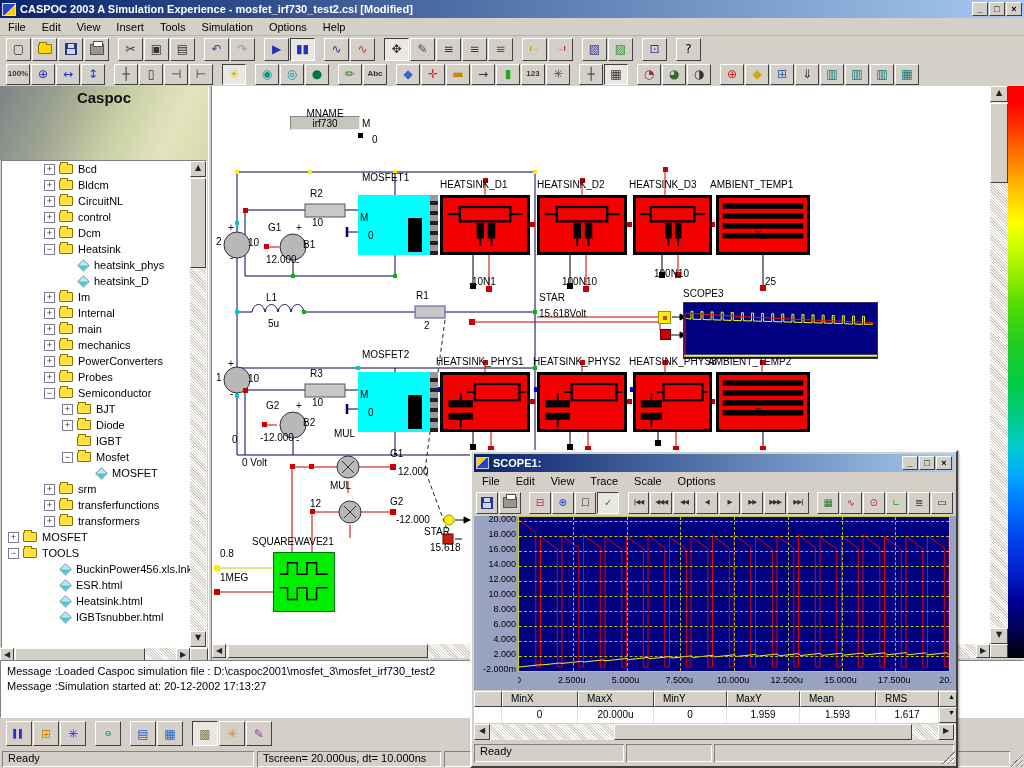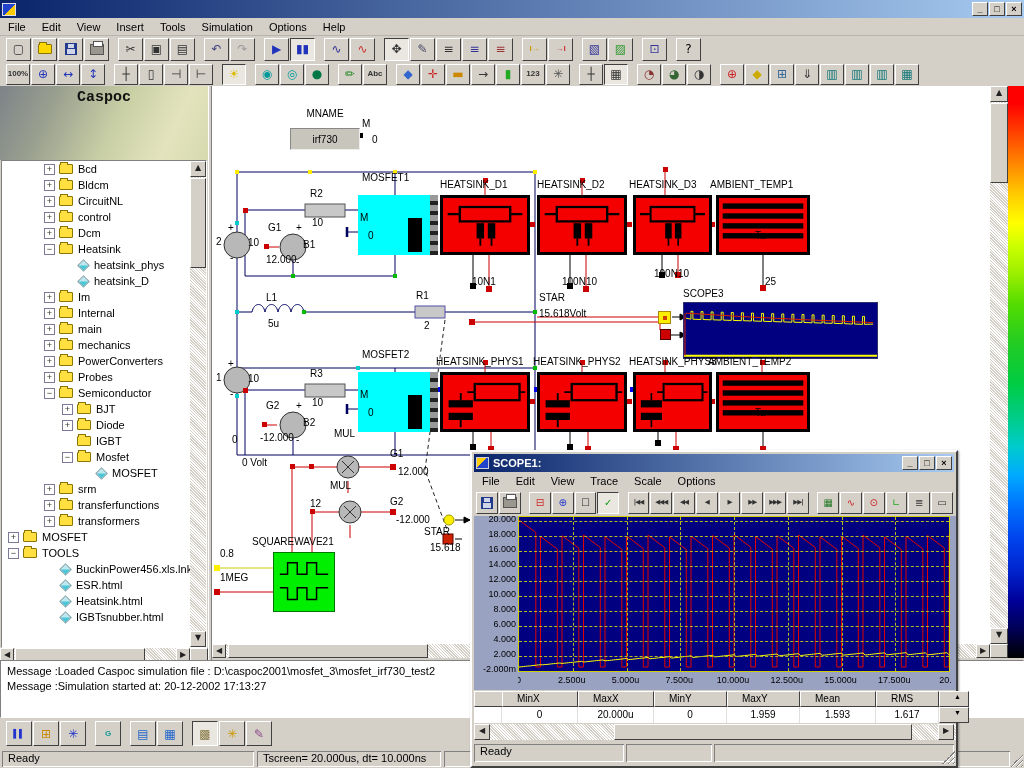--- a/index.html
+++ b/index.html
@@ -28,21 +28,21 @@
   .gl{font-size:12px;line-height:1;color:#333;font-family:"DejaVu Sans",sans-serif}
   .gl.sm{font-size:8px;font-weight:bold;font-family:"Liberation Sans",sans-serif}
   .ico-folder{width:14px;height:10px;background:#ffd700;border:1px solid #8a7500;border-radius:1px;position:relative}
   .ico-folder:before{content:"";position:absolute;top:-3px;left:0;width:6px;height:2px;background:#ffd700;border:1px solid #8a7500;border-bottom:none}
   .ico-disk{width:12px;height:12px;background:#223a8c;position:relative}
   .ico-disk:before{content:"";position:absolute;left:2px;bottom:1px;width:8px;height:5px;background:#cfd4e8}
   .ico-disk:after{content:"";position:absolute;left:3px;top:1px;width:6px;height:4px;background:#cfd4e8}
   .ico-printer{width:14px;height:11px;background:#9a978e;position:relative;border:1px solid #555}
   .ico-printer:before{content:"";position:absolute;left:2px;top:-4px;width:8px;height:4px;background:#fff;border:1px solid #555}
   
-  .logo{position:absolute;left:0;top:86px;width:208px;height:74px;background:linear-gradient(115deg,#7d8388 0%,#9aa08f 25%,#c9cfa5 55%,#e3e4bd 80%,#d6d9ae 100%);font-family:Liberation Mono, monospace;}
+  .logo{position:absolute;left:0;top:86px;width:208px;height:74px;background:linear-gradient(115deg,#7d8388 0%,#9aa08f 25%,#c9cfa5 55%,#e3e4bd 80%,#d6d9ae 100%);}
   .logo span{display:block;text-align:center;margin-top:3px;font-size:15px;font-weight:bold;color:#111}
   .vdivider{position:absolute;left:208px;top:86px;width:4px;height:576px;background:#d4d0c8;box-shadow:inset 1px 0 #fff,inset -1px 0 #808080}
   .treebox{position:absolute;left:1px;top:160px;width:206px;height:488px;background:#fff;border:1px solid;border-color:#808080 #fff #fff #808080;overflow:hidden}
   .trow{height:16px;display:flex;align-items:center;white-space:nowrap}
   .texp{width:11px;height:11px;min-width:11px;border:1px solid #7b7b99;background:#fff;font-size:9px;line-height:9px;text-align:center;color:#333;margin-right:4px}
   .tnoexp{width:15px;min-width:15px}
   .tfold{width:14px;height:10px;min-width:14px;background:#ffe040;border:1px solid #8a7500;border-radius:1px;position:relative;margin-right:5px}
   .tfold:before{content:"";position:absolute;top:-3px;left:0;width:6px;height:2px;background:#ffe040;border:1px solid #8a7500;border-bottom:none}
   .tdiam{width:9px;height:9px;min-width:9px;background:linear-gradient(135deg,#bfe8ee 40%,#49c7d8 60%);border:1px solid #7da0a8;transform:rotate(45deg);margin:0 6px 0 2px}
   .tlabel{font-size:11px;color:#000}
@@ -77,33 +77,34 @@
   #tb-scope .gl.nav{font-size:6.5px;letter-spacing:-1px;font-weight:bold}
   .plotwrap{position:absolute;left:2px;top:64px;width:482px;height:174px;background:#9aa2c2}
   .ylabels{position:absolute;left:0;top:0;width:44px;height:120px}
   .ylab{position:absolute;right:2px;width:42px;text-align:right;font-size:9px;color:#000;white-space:nowrap}
   .plot{position:absolute;left:44px;top:0;width:432px;height:156px;background:#000080;border:1px solid #cfcf00;overflow:hidden}
   .gridh{position:absolute;left:0;width:100%;border-top:1px dashed #b9b920;height:0}
   .gridv{position:absolute;top:0;height:100%;border-left:1px dashed #b9b920;width:0}
   .xlabels{position:absolute;left:44px;top:157px;width:434px;height:16px;overflow:hidden}
   .xlab{position:absolute;top:2px;font-size:9px;color:#000;text-align:center}
   .stable{position:absolute;left:2px;top:239px;width:482px;height:32px;background:#fff}
-  .thcell{position:absolute;top:0;height:16px;background:#d4d0c8;border:1px solid;border-color:#fff #404040 #404040 #fff;font-size:10px;padding:1px 14px;color:#000}
+  .thcell{position:absolute;top:0;height:16px;background:#d4d0c8;border:1px solid;border-color:#fff #404040 #404040 #fff;font-size:10px;padding:1px 8px;color:#000}
   .tdcell{position:absolute;top:16px;height:16px;background:#fff;font-size:10px;text-align:center;padding-top:2px;color:#000;border-right:1px solid #e0e0e0}
   .sscroll{position:absolute;left:2px;top:272px;width:482px;height:16px}
   .sstatus{position:absolute;left:2px;top:291px;width:482px;height:22px}
   .swire{stroke:#000060;fill:none;stroke-width:1}
 </style>
 </head>
 <body>
 
 <div id="app">
 
   <div class="titlebar">
     <span class="appico"></span>
+    <span class="ttext">CASPOC 2003 A Simulation Experience - mosfet_irf730_test2.csi [Modified]</span>
     <span class="winbtns">
       <span class="wbtn">_</span>
       <span class="wbtn">□</span>
       <span class="wbtn">×</span>
     </span>
   </div>
 
   <div class="menubar" id="main-menu">
       <span class="mitem">File</span>
       <span class="mitem">Edit</span>
@@ -597,21 +598,21 @@
           <rect x="2" y="479" width="6" height="6"></rect>
         </g>
       <circle cx="237" cy="434" r="5" fill="#ffee00" stroke="#999900"></circle>
       <rect x="231" y="448" width="10" height="10" fill="#cc2200" stroke="#660000"></rect>
       <g stroke="#000" fill="#000">
           <path d="M243,434 H252 M460,231 H468 M459,249 H468 M243,453 H250" fill="none"></path>
           <path d="M252,431 l6,3 -6,3 z M468,228 l6,3 -6,3 z M468,246 l6,3 -6,3 z"></path>
         </g>
     </svg>
 
-    <div class="blk mname-box" style="left:78px;top:42px;width:70px;height:22px">
+    <div class="blk mname-box" style="left:78px;top:30px;width:70px;height:14px">
       <span>irf730</span>
     </div>
 
     <div class="blk cyanblk" style="left:146px;top:109px;width:72px;height:60px">
       <div style="position:absolute;left:50px;top:23px;width:14px;height:34px;background:#000"></div>
       <div style="position:absolute;right:-8px;top:0;width:8px;height:60px;background:repeating-linear-gradient(180deg,#999 0 6px,#222 6px 10px)"></div>
     </div>
     <div class="blk cyanblk" style="left:146px;top:286px;width:72px;height:60px">
       <div style="position:absolute;left:50px;top:23px;width:14px;height:34px;background:#000"></div>
       <div style="position:absolute;right:-8px;top:0;width:8px;height:60px;background:repeating-linear-gradient(180deg,#999 0 6px,#222 6px 10px)"></div>

